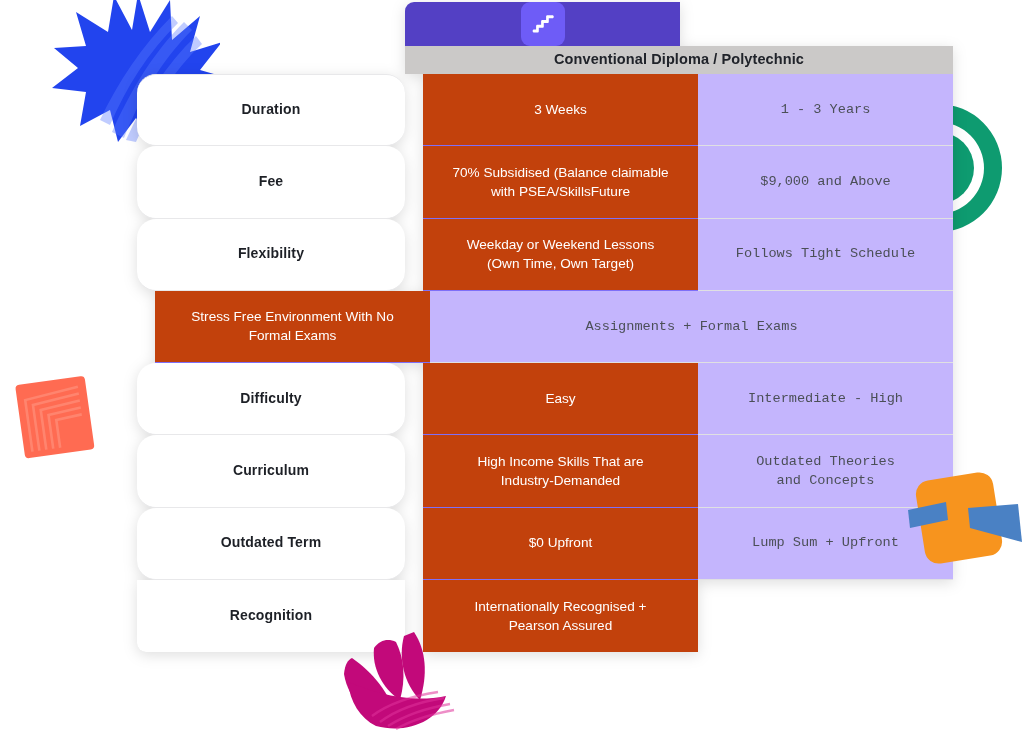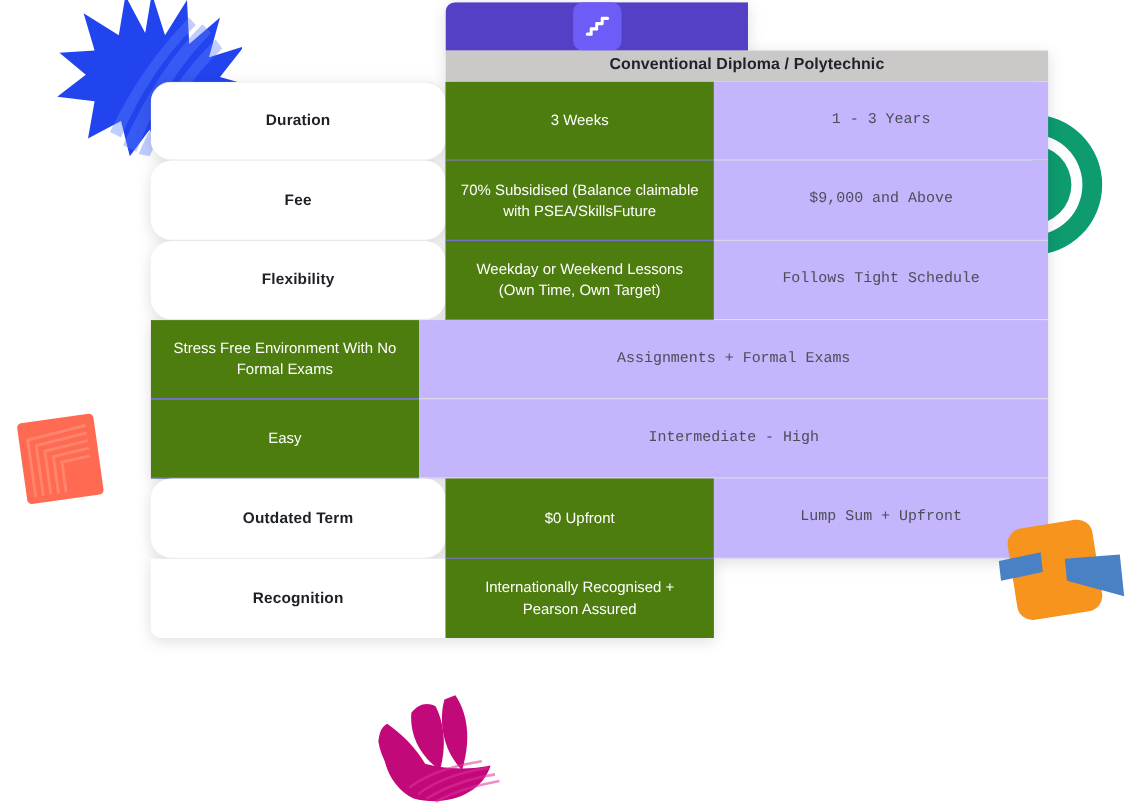--- a/index.html
+++ b/index.html
@@ -125,25 +125,26 @@
     width: 268px;
     background: #ffffff;
     color: #1D2026;
     font-weight: bold;
     font-size: 14px;
     letter-spacing: .15px;
     border-bottom: 1px solid #E8E8EA;
     border-radius: 19px;
   }
   .c-mid {
-    width: 244px;
-    background: #4d7c0f;
+    width: 275px;
+    background: #c2410c;
     color: #ffffff;
     font-size: 13.6px;
     border-bottom: 1px solid #7E6FF8;
+    margin-left: 18px;
   }
   .c-right {
     flex: 1;
     background: #c4b5fd;
     color: #4B4F57;
     font-size: 13.6px;
     border-bottom: 1px solid #E0E0E2;
     font-family: Liberation Mono, monospace;
   }
 
@@ -265,32 +266,48 @@
             </div>
           </div>
           <div class="cell c-right">
             <div>
                 <span>Assignments + Formal Exams</span>
               </div>
           </div>
         </div>
 
         <div class="trow">
+          <div class="cell c-label">Difficulty</div>
           <div class="cell c-mid">
             <div>
                 <span>Easy</span>
               </div>
           </div>
           <div class="cell c-right">
             <div>
                 <span>Intermediate - High</span>
               </div>
           </div>
         </div>
 
+        <div class="trow">
+          <div class="cell c-label">Curriculum</div>
+          <div class="cell c-mid">
+            <div>
+              <span>High Income Skills That are</span>
+              <span>Industry-Demanded</span>
+            </div>
+          </div>
+          <div class="cell c-right">
+            <div>
+              <span>Outdated Theories</span>
+              <span>and Concepts</span>
+            </div>
+          </div>
+        </div>
 
         <div class="trow">
           <div class="cell c-label">Outdated Term</div>
           <div class="cell c-mid">
             <div>
                 <span>$0 Upfront</span>
               </div>
           </div>
           <div class="cell c-right">
             <div>

